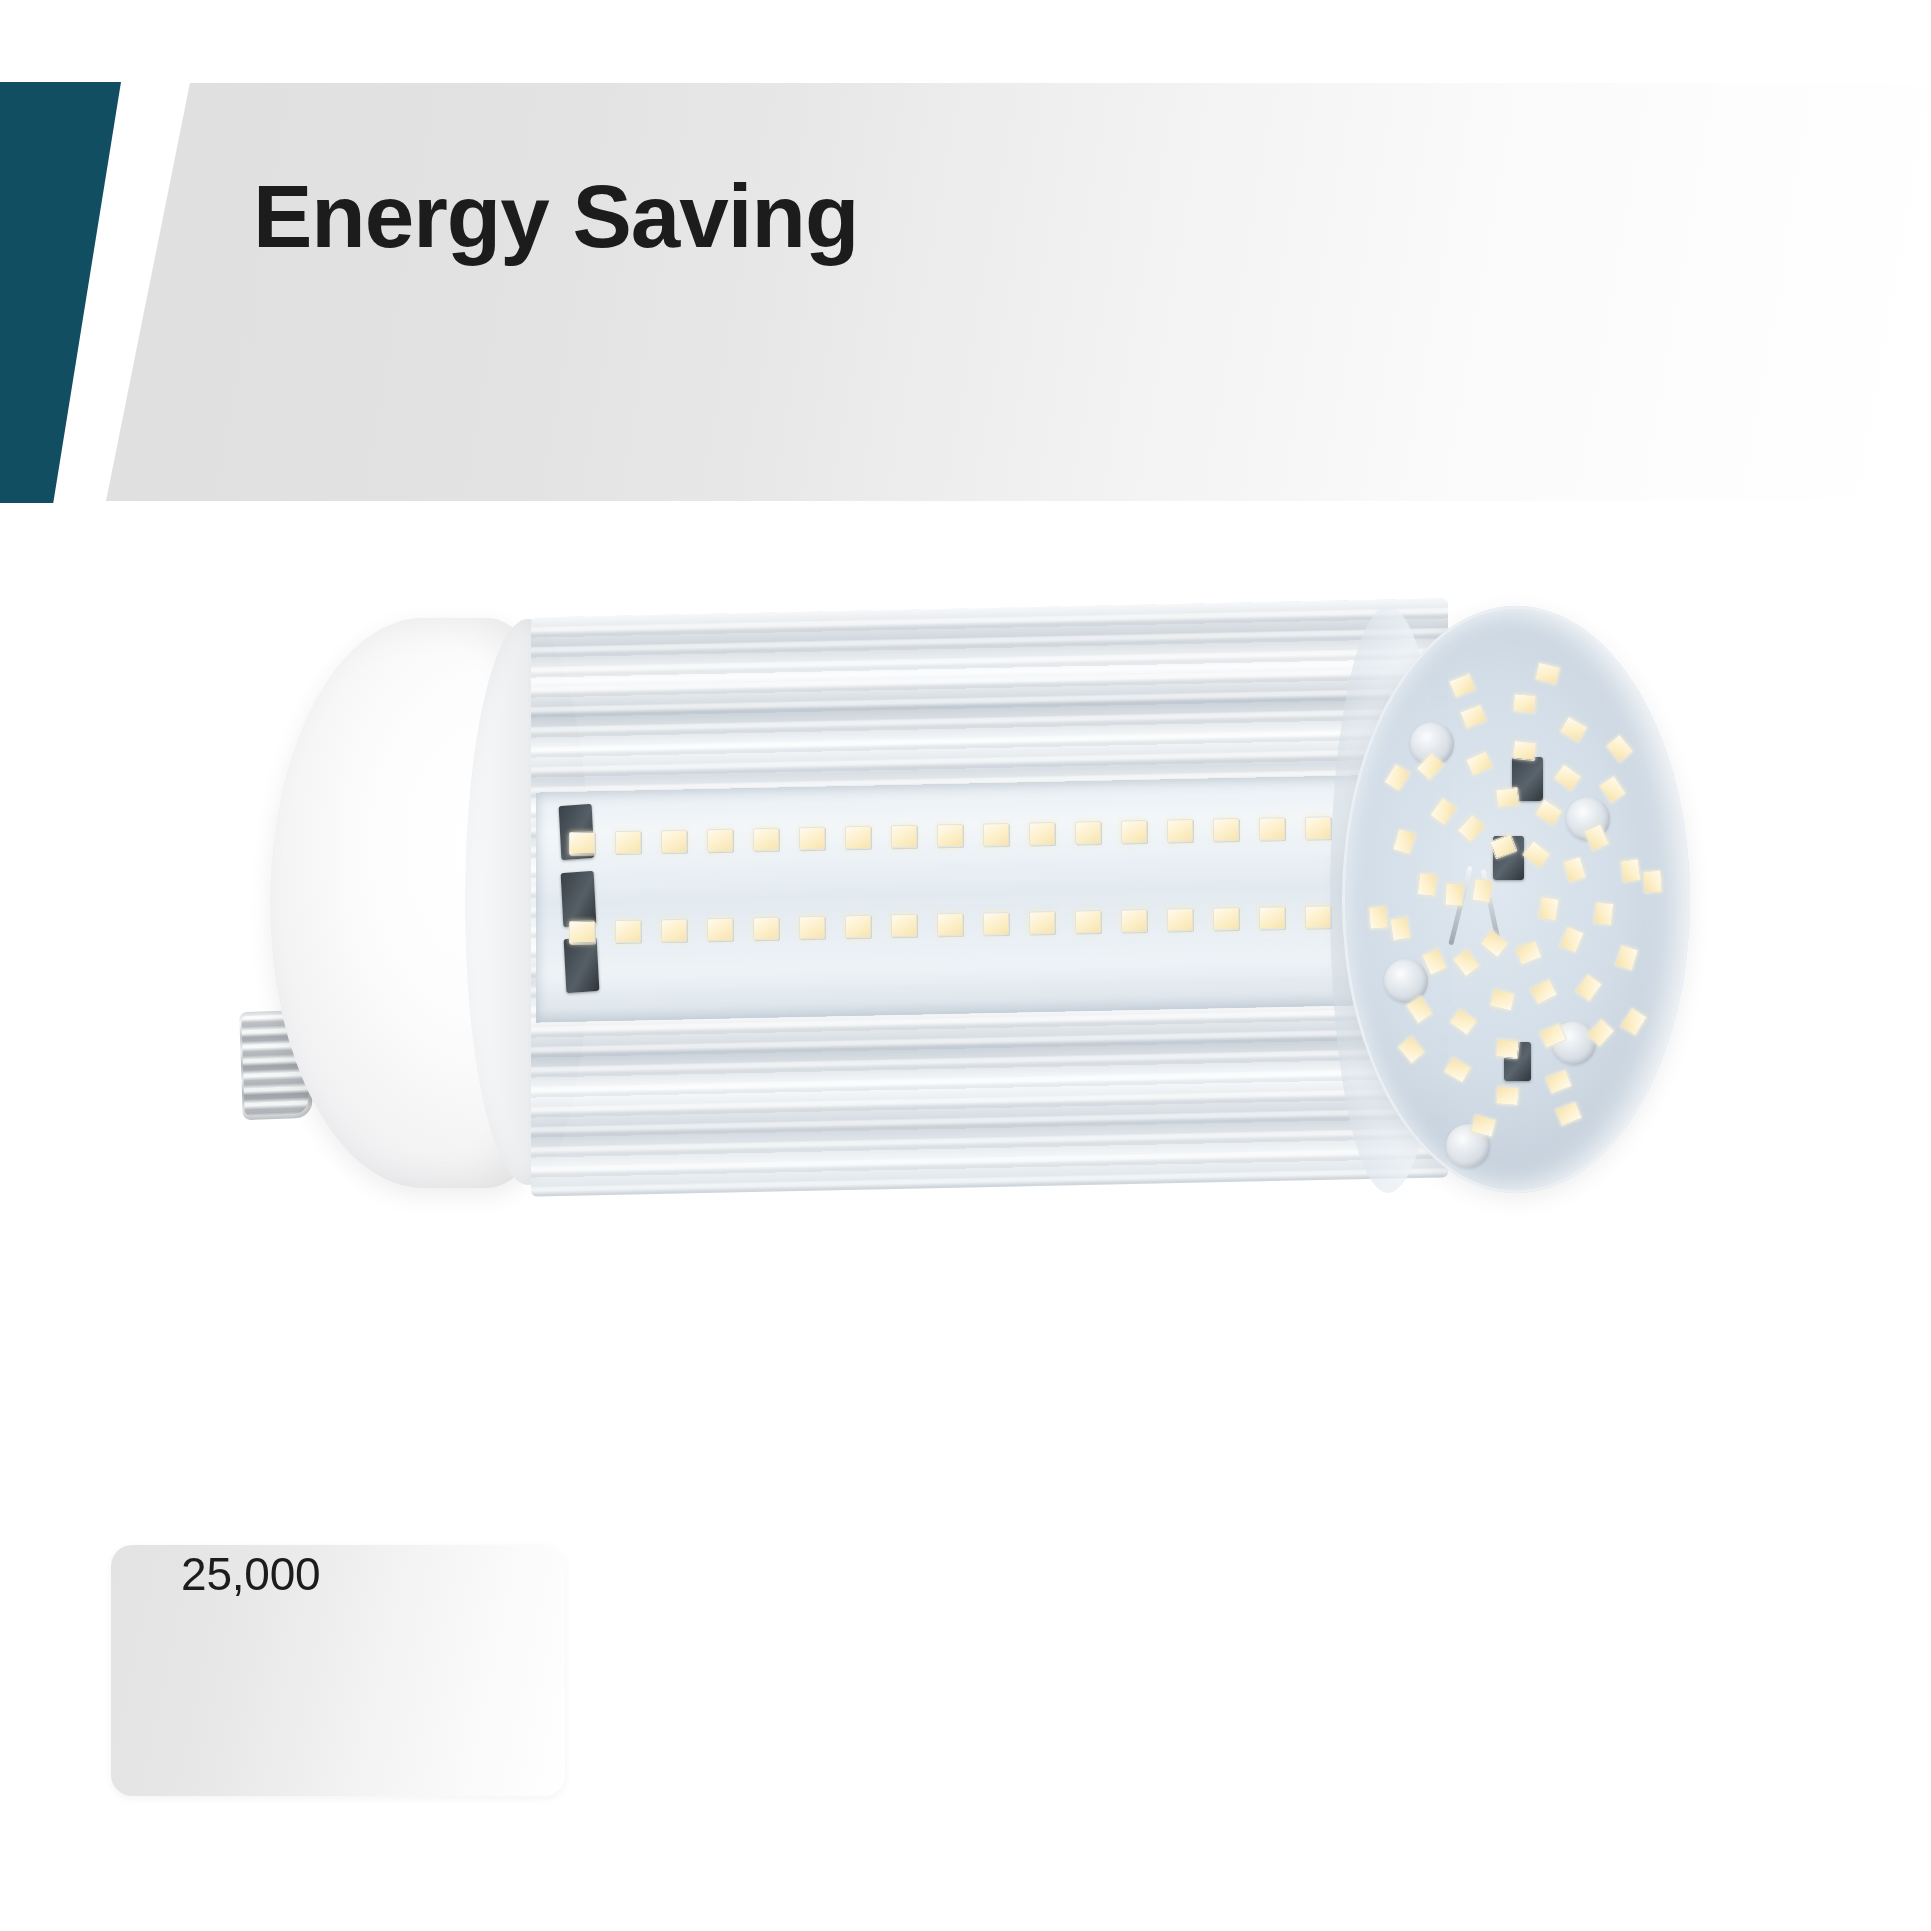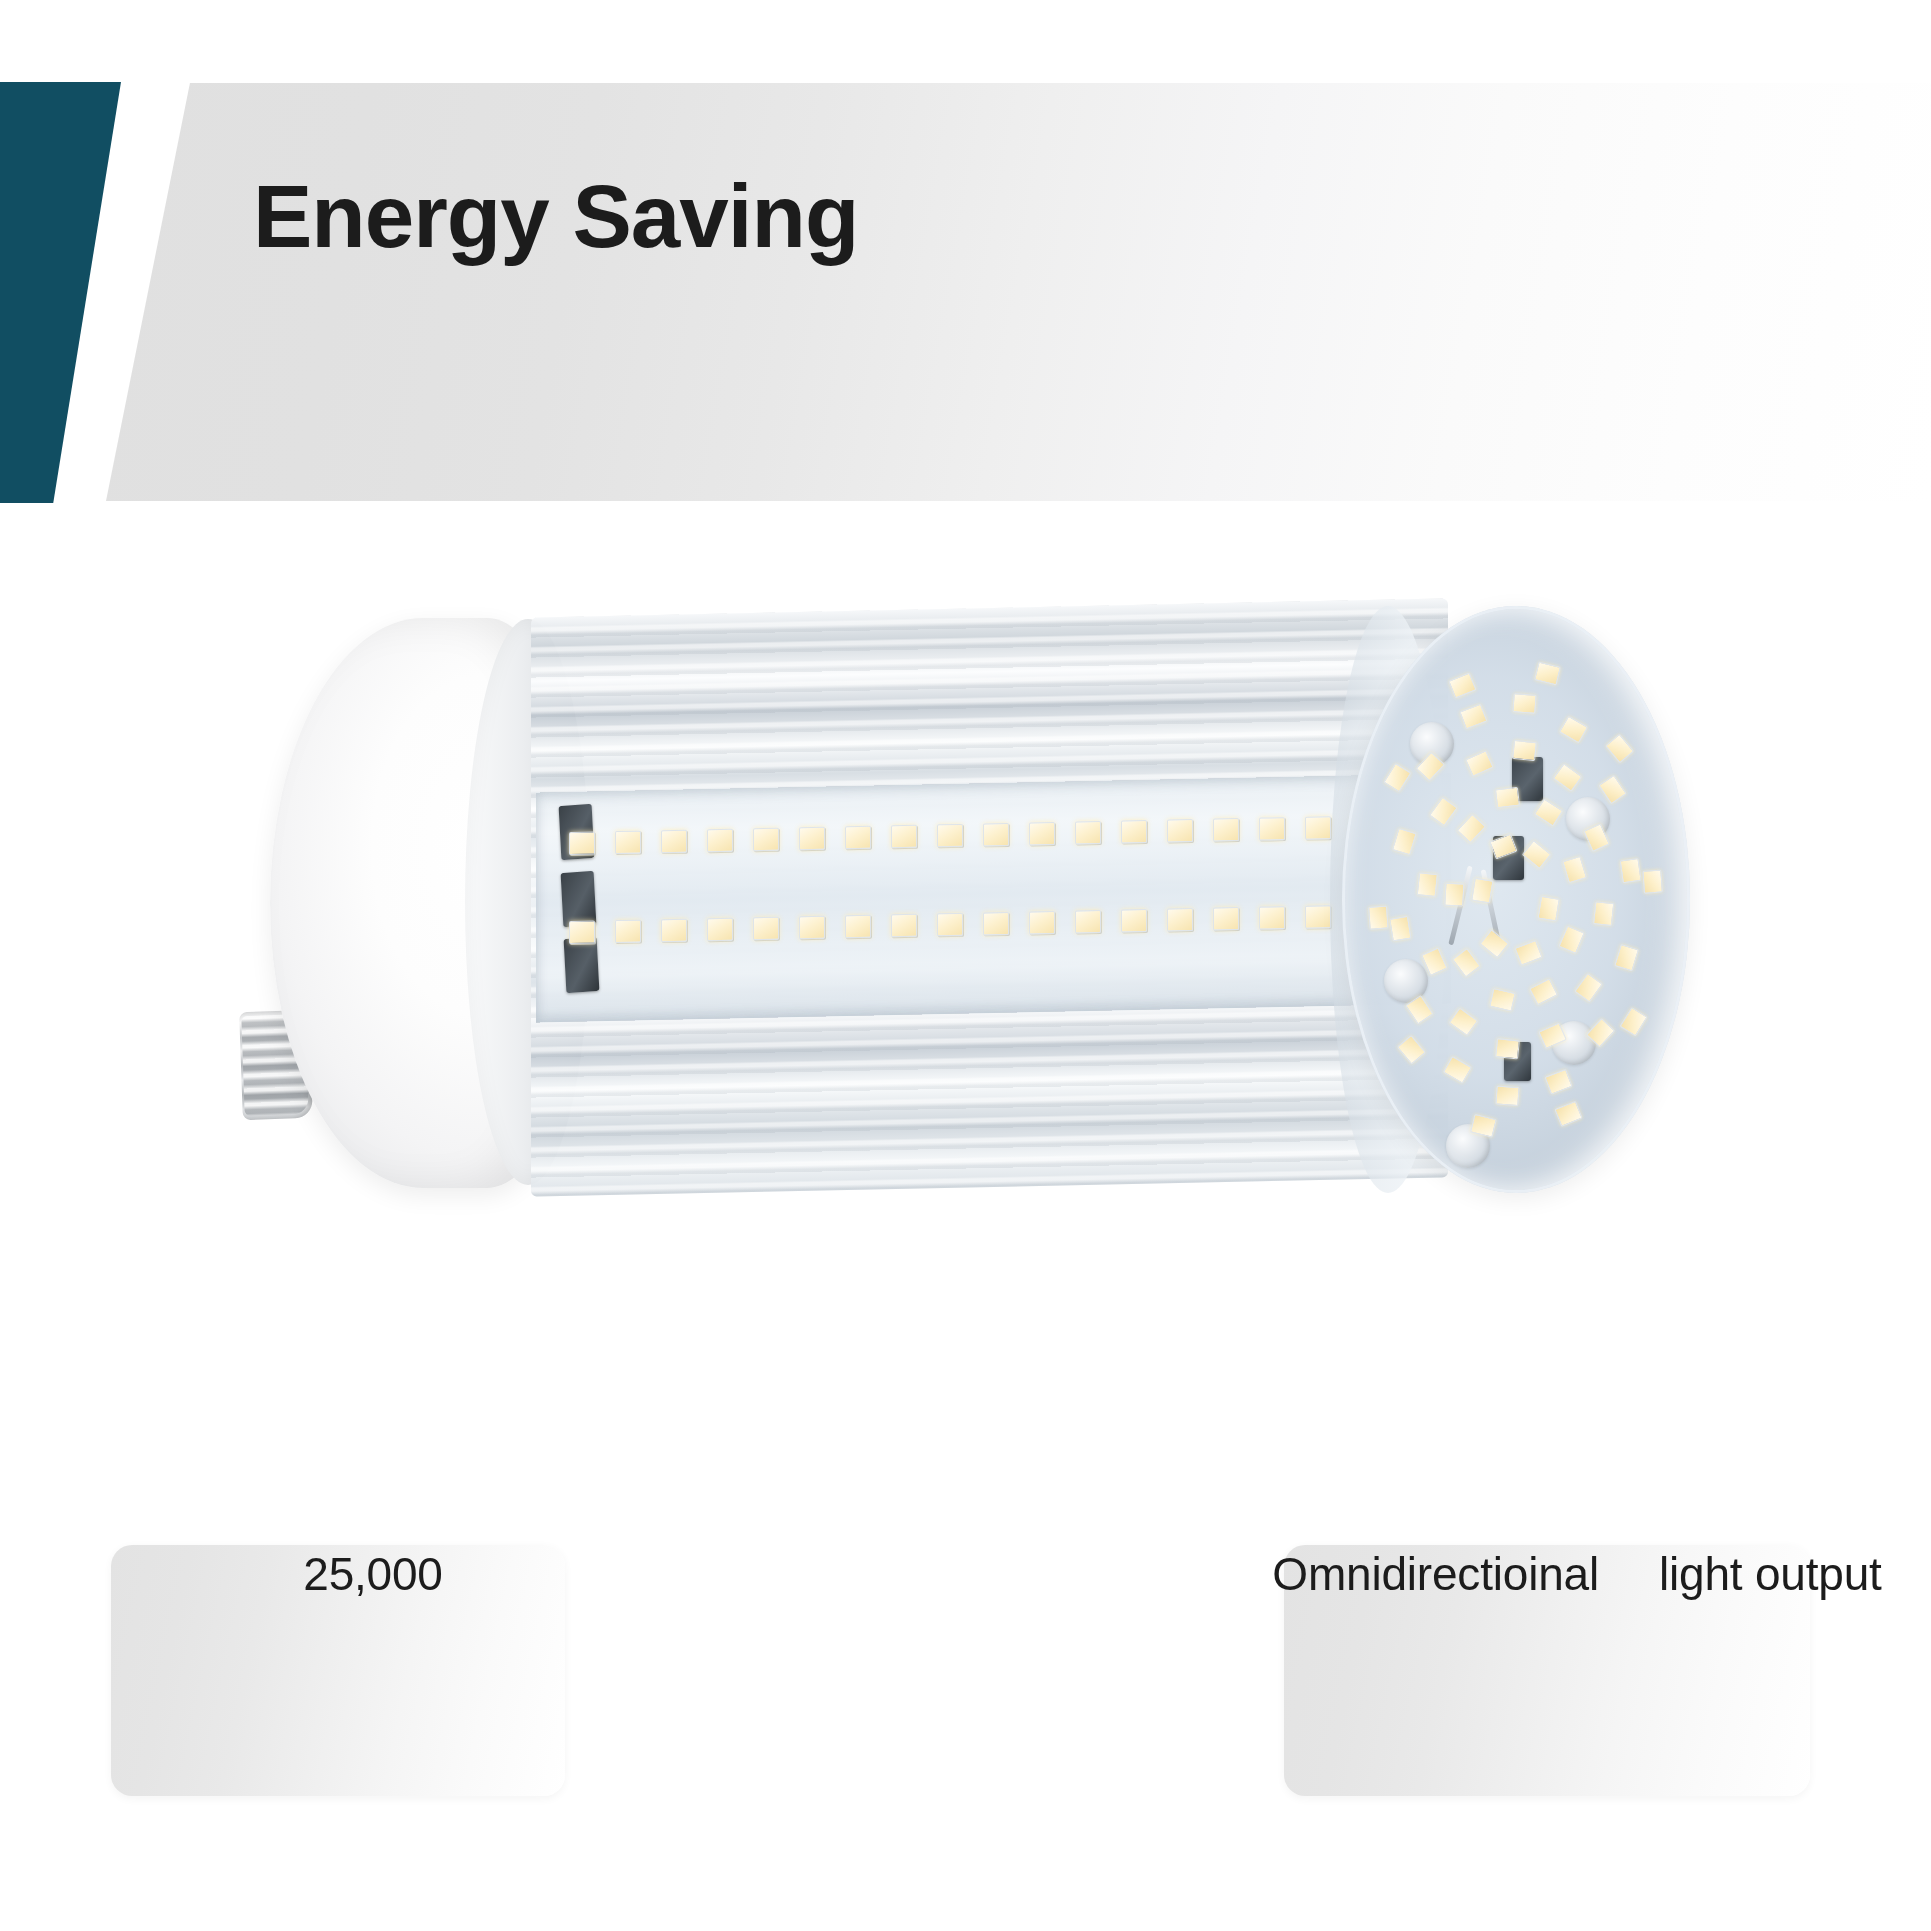--- a/index.html
+++ b/index.html
@@ -207,21 +207,21 @@
   }
 
   
   .feature-row { position:absolute; left:0; top:1545px; width:1931px; height:280px; }
   .feature-card {
     position:absolute; top:0; height:251px; border-radius:21px;
     background:linear-gradient(102deg,
        #e3e3e3 0%, #e5e5e5 16%, #e9e9e9 32%, #efefef 48%,
        #f5f5f5 64%, #fafafa 80%, #fdfdfd 92%, #ffffff 100%);
     box-shadow:0 2.9px 8.7px rgba(0,0,0,.045);
-    display:flex; flex-direction:row; justify-content:center;
+    display:flex; flex-direction:column; 
   }
   .feature-card.c1 { left:111px; width:454px; }
   .feature-card.c2 { left:710px; width:415px; }
   .feature-card.c3 { left:1284px; width:526px; }
   .feature-line {
     font-size:46px; font-weight:normal; color:#1c1c1c;
     line-height:1.28; padding-left:70px; letter-spacing:-0.2px;
     white-space:nowrap;
   }
   .feature-card.c2 .feature-line { padding-left:70px; }
@@ -371,21 +371,17 @@
     </div>
   </div>
 
   <div class="feature-row">
 
     <div class="feature-card c1">
       <div class="feature-line">25,000</div>
     </div>
 
 
-    <div class="feature-card c3">
-      <div class="feature-line">Omnidirectioinal</div>
-      <div class="feature-line">light output</div>
-    </div>
 
   </div>
 
 </div>
 
 
 </body></html>

